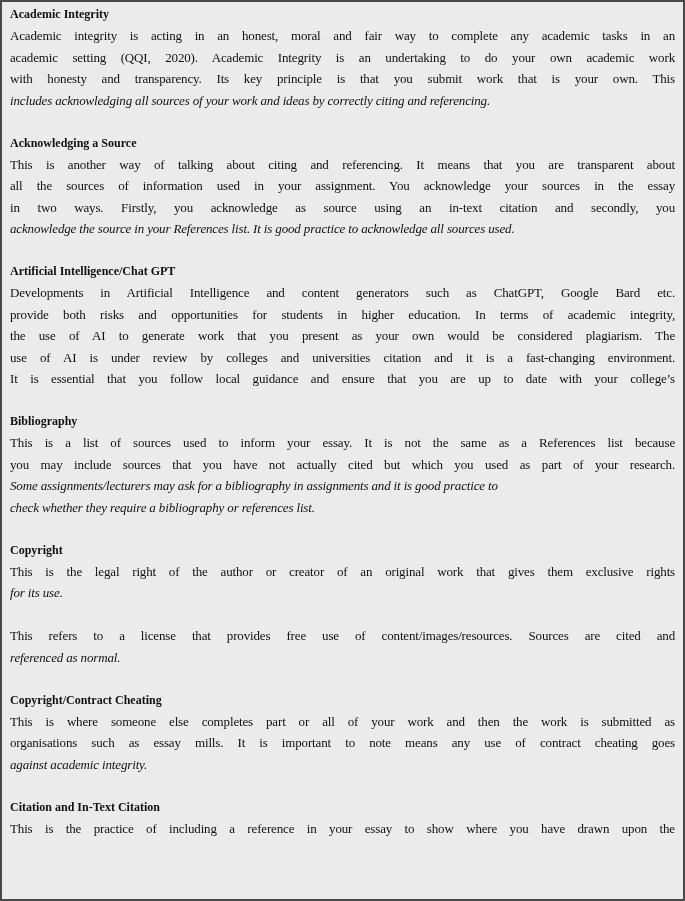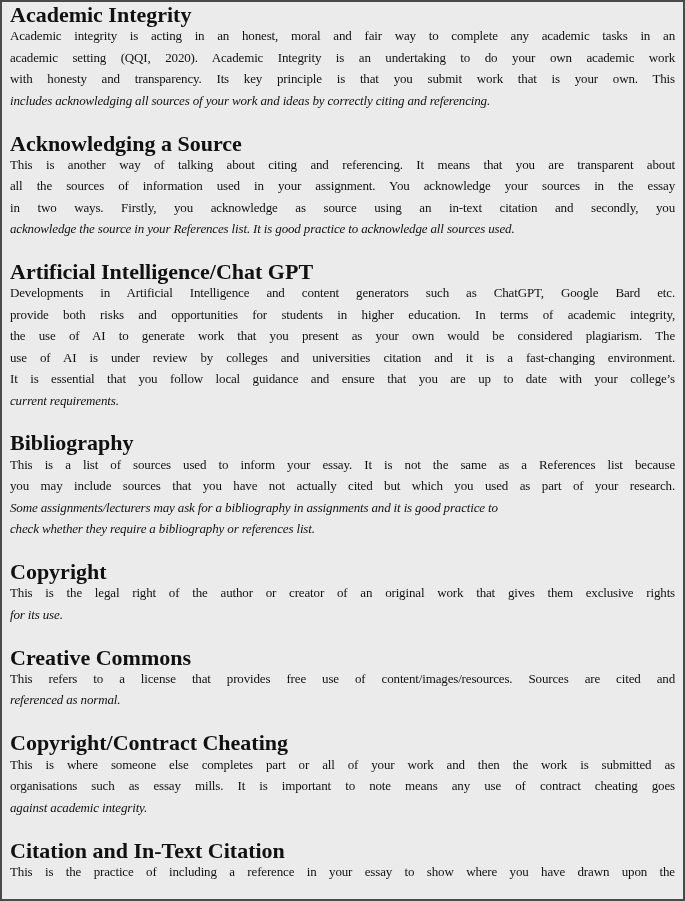--- a/index.html
+++ b/index.html
@@ -17,21 +17,21 @@
       padding: 2px 8px 0 8px;
       overflow: hidden;
       font-family: "Liberation Serif", "DejaVu Serif", serif;
       color: #111111;
     }
     .entry {
       margin: 0 0 21.5px 0;
     }
     .entry-title {
       font-weight: bold;
-      font-size: 22px;
+      font-size: 12px;
       line-height: 21.4px;
       margin: 0;
     }
     .entry-body {
       font-size: 13px;
       line-height: 21.4px;
       margin: 0;
       text-align: justify;
       letter-spacing: -0.15px;
     }
@@ -72,21 +72,20 @@
   </div>
 
   <div class="entry">
     <p class="entry-title">Artificial Intelligence/Chat GPT</p>
     <div class="entry-body">
       <span class="line">Developments in Artificial Intelligence and content generators such as ChatGPT, Google Bard etc.</span>
       <span class="line">provide both risks and opportunities for students in higher education. In terms of academic integrity,</span>
       <span class="line">the use of AI to generate work that you present as your own would be considered plagiarism. The</span>
       <span class="line">use of AI is under review by colleges and universities citation and it is a fast-changing environment.</span>
       <span class="line">It is essential that you follow local guidance and ensure that you are up to date with your college’s</span>
-      <span class="line last">current requirements.</span>
     </div>
   </div>
 
   <div class="entry">
     <p class="entry-title">Bibliography</p>
     <div class="entry-body">
       <span class="line">This is a list of sources used to inform your essay. It is not the same as a References list because</span>
       <span class="line">you may include sources that you have not actually cited but which you used as part of your research.</span>
       <span class="line last">Some assignments/lecturers may ask for a bibliography in assignments and it is good practice to</span>
       <span class="line last">check whether they require a bibliography or references list.</span>
@@ -95,21 +94,20 @@
 
   <div class="entry">
     <p class="entry-title">Copyright</p>
     <div class="entry-body">
       <span class="line">This is the legal right of the author or creator of an original work that gives them exclusive rights</span>
       <span class="line last">for its use.</span>
     </div>
   </div>
 
   <div class="entry">
-    <p class="entry-title">Creative Commons</p>
     <div class="entry-body">
       <span class="line">This refers to a license that provides free use of content/images/resources. Sources are cited and</span>
       <span class="line last">referenced as normal.</span>
     </div>
   </div>
 
   <div class="entry">
     <p class="entry-title">Copyright/Contract Cheating</p>
     <div class="entry-body">
       <span class="line">This is where someone else completes part or all of your work and then the work is submitted as</span>

